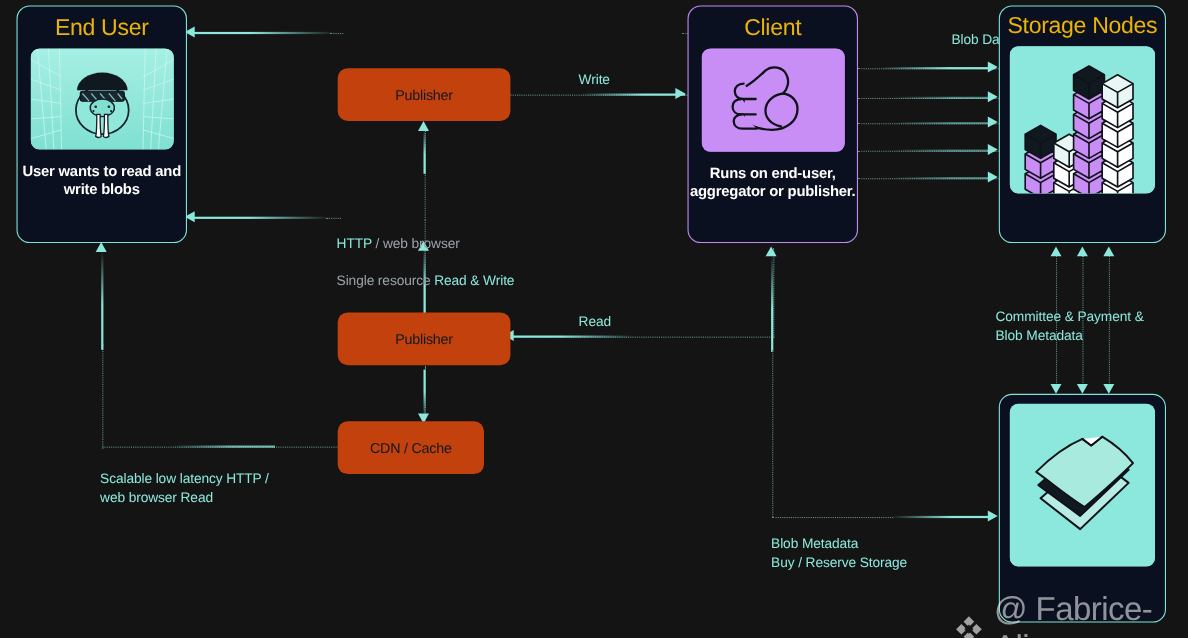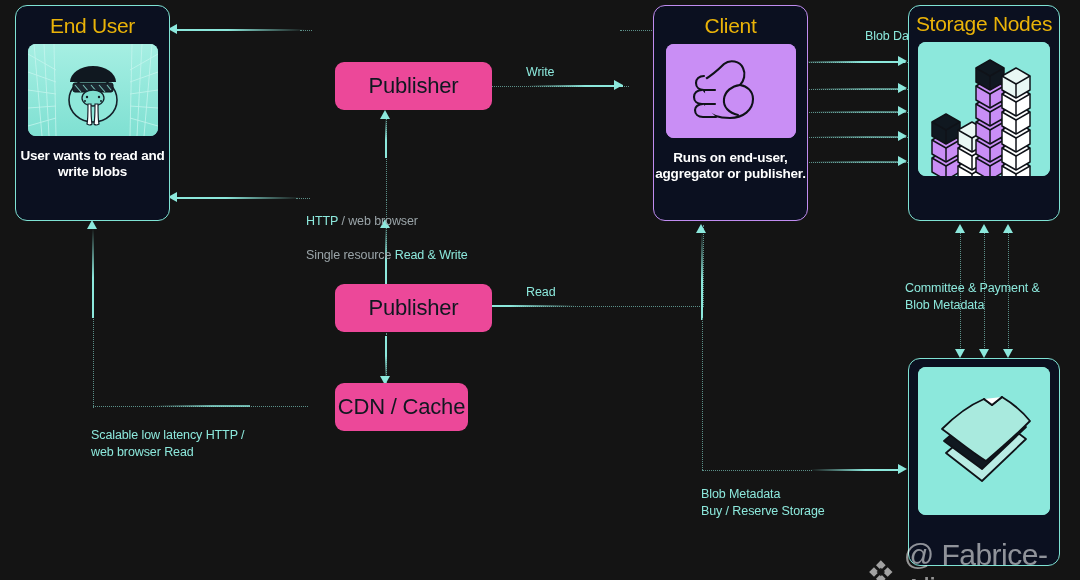--- a/index.html
+++ b/index.html
@@ -12,21 +12,21 @@
   #stage { position: relative; width: 1080px; height: 580px; background: #141414; }
 
   
   .panel {
     position: absolute;
     background: #0b1020;
     border: 1.5px solid #7fe3d4;
     border-radius: 12px;
     display: flex; flex-direction: column; align-items: center;
   }
-  .panel.purple { border-color: #c08cf0; margin-left: 28px; }
+  .panel.purple { border-color: #c08cf0; }
   .panel-title {
     color: #eab308;
     font-size: 21px;
     font-weight: 400;
     letter-spacing: -0.3px;
     text-align: center;
     line-height: 1.12;
     margin-top: 8px;
   }
   .panel-caption {
@@ -40,27 +40,26 @@
   .art {
     border-radius: 8px;
     overflow: hidden;
     position: relative;
     background: #8ce8dc;
   }
 
   
   .tealbox {
     position: absolute;
-    background: #ec4899;
+    background: #c2410c;
     border-radius: 9px;
     display: flex; align-items: center; justify-content: center;
     color: #101820;
-    font-size: 22px;
+    font-size: 13px;
     letter-spacing: -0.2px;
-    margin-left: 28px;
   }
 
   
   .label {
     position: absolute;
     font-size: 12.5px;
     line-height: 1.35;
     color: #8ce8dc;
     white-space: pre-line;
     letter-spacing: -0.1px;

